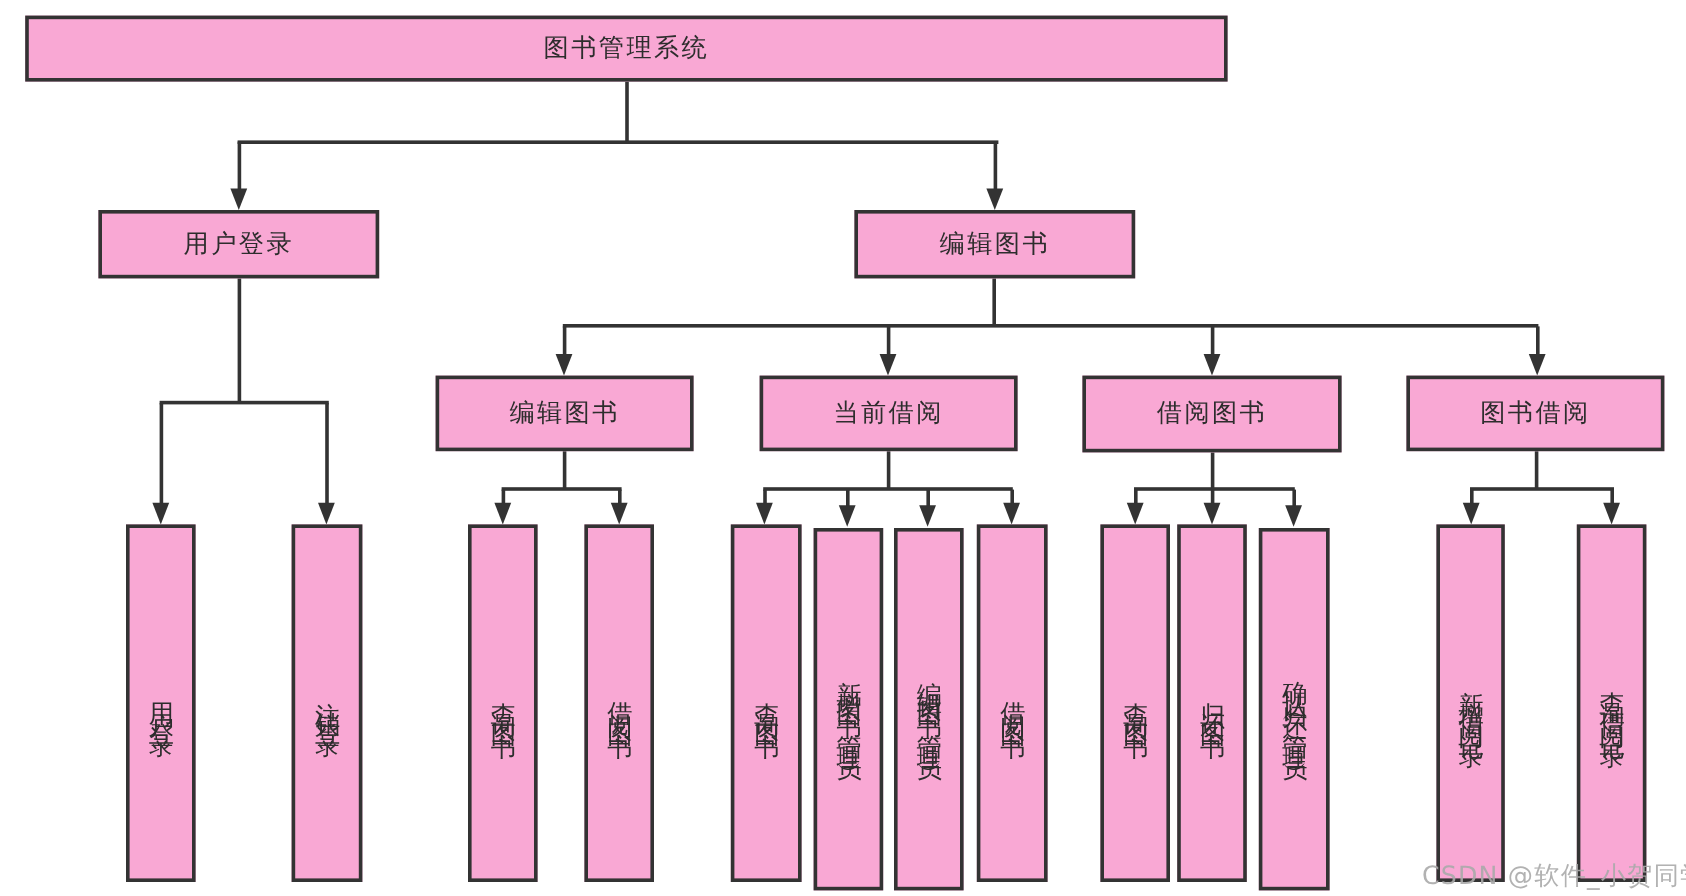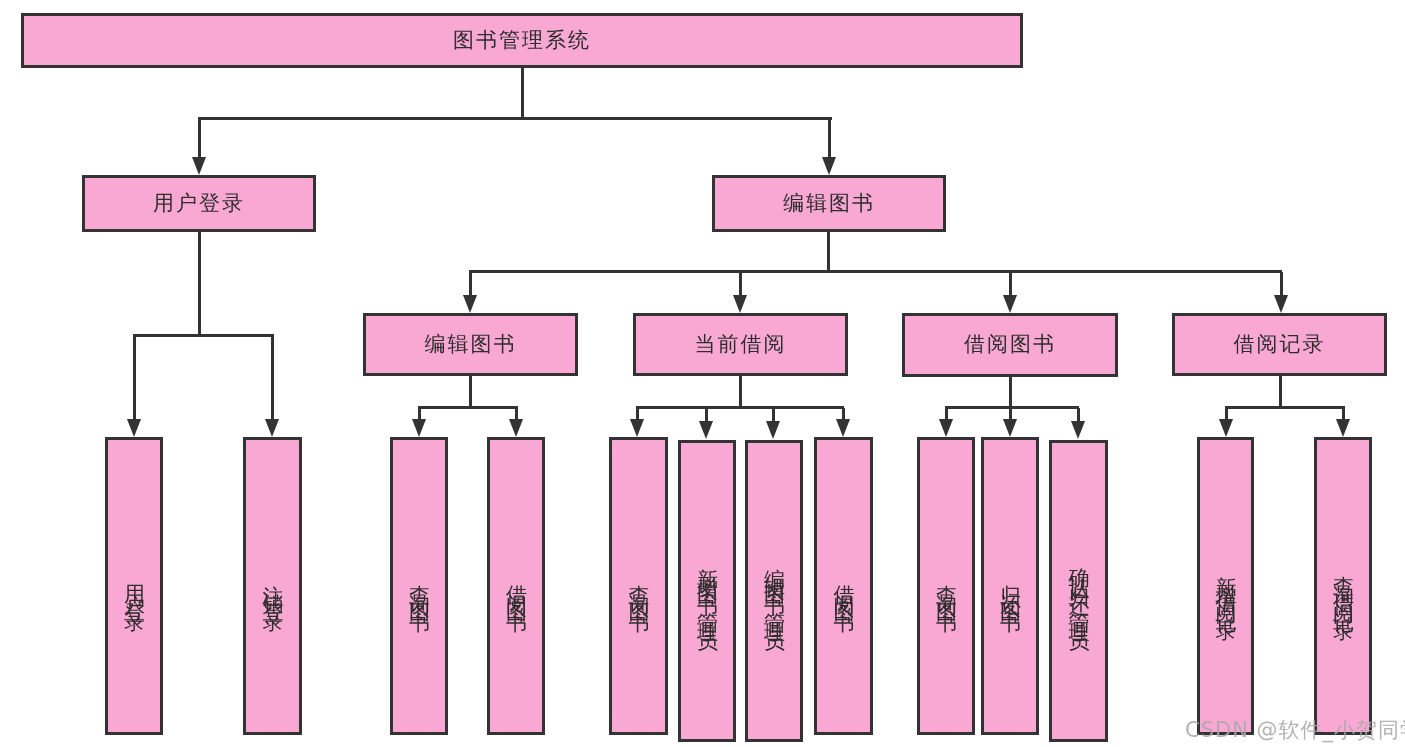--- a/index.html
+++ b/index.html
@@ -116,21 +116,21 @@
   <div class="arrow" style="left:1336px;top:408px;height:29px"></div>
 
   <div class="box h" style="left:21px;top:13px;width:1002px;height:55px">图书管理系统</div>
 
   <div class="box h" style="left:82px;top:175px;width:234px;height:57px">用户登录</div>
   <div class="box h" style="left:712px;top:175px;width:234px;height:57px">编辑图书</div>
 
   <div class="box h" style="left:363px;top:313px;width:215px;height:63px">编辑图书</div>
   <div class="box h" style="left:633px;top:313px;width:215px;height:63px">当前借阅</div>
   <div class="box h" style="left:902px;top:313px;width:216px;height:64px">借阅图书</div>
-  <div class="box h" style="left:1172px;top:313px;width:215px;height:63px">借阅记录</div>
+  <div class="box h" style="left:1172px;top:313px;width:215px;height:63px">图书借阅</div>
 
   <div class="box v" style="left:105px;top:437px;width:58px;height:298px">用户登录</div>
   <div class="box v" style="left:243px;top:437px;width:59px;height:298px">注销登录</div>
 
   <div class="box v" style="left:390px;top:437px;width:58px;height:298px">查询图书</div>
   <div class="box v" style="left:487px;top:437px;width:58px;height:298px">借阅图书</div>
 
   <div class="box v" style="left:609px;top:437px;width:59px;height:298px">查询图书</div>
   <div class="box v" style="left:678px;top:440px;width:58px;height:302px">新增图书（管理员）</div>
   <div class="box v" style="left:745px;top:440px;width:58px;height:302px">编辑图书（管理员）</div>

